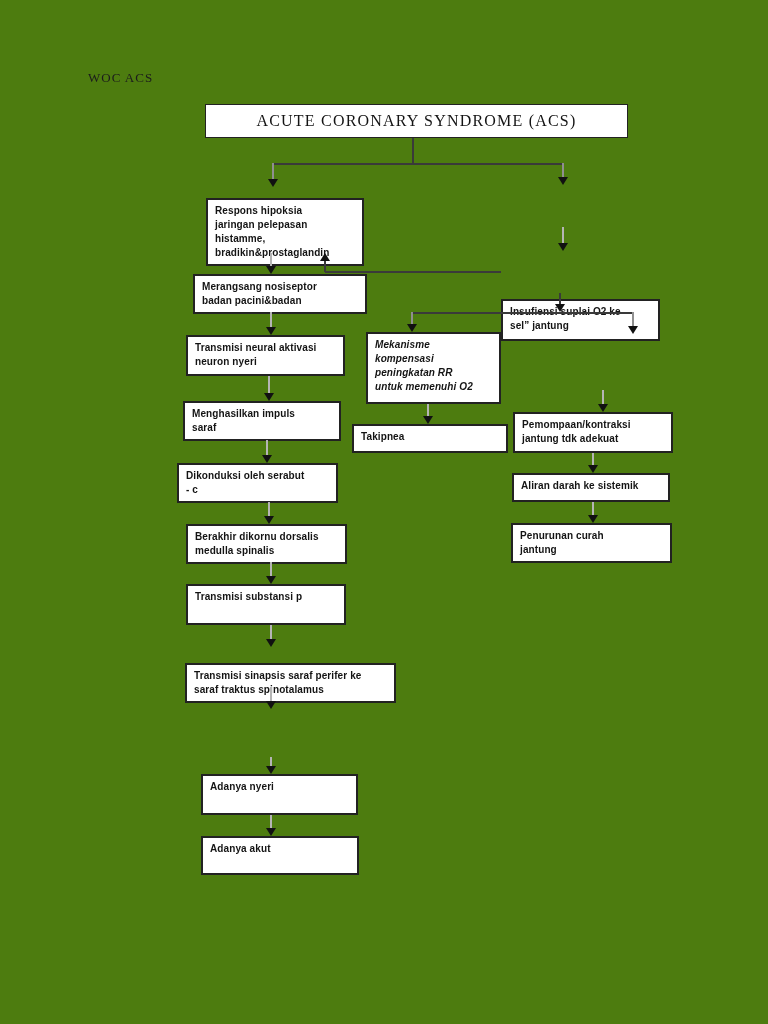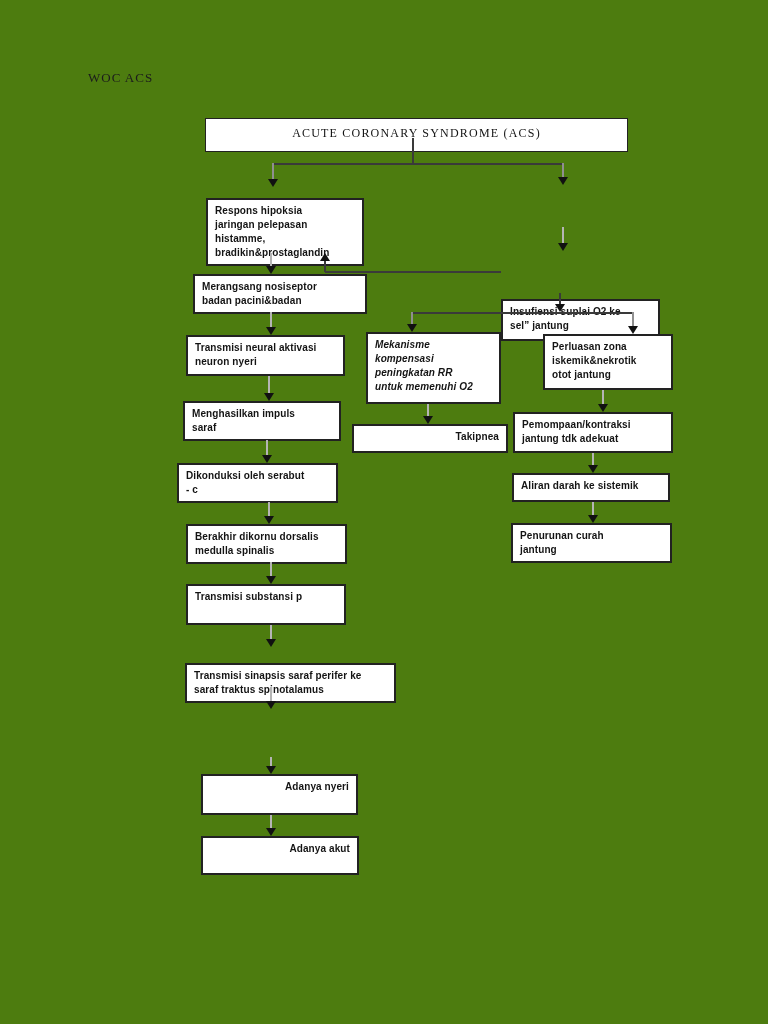--- a/index.html
+++ b/index.html
@@ -3,24 +3,24 @@
 <meta charset="utf-8">
 <style>
   html,body{margin:0;padding:0;background:#ffffff;}
   #page{position:relative;width:768px;height:1024px;background:#4d7c0f;overflow:hidden;
         font-family:"Liberation Sans",sans-serif;padding-left:27px;}
   .doc-title{position:absolute;left:88px;top:70px;
         font-family:"Liberation Serif",serif;font-size:13px;letter-spacing:1px;color:#1c1c1c;}
   .box{position:absolute;box-sizing:border-box;border:2px solid #222;background:#fff;
         color:#141414;font-weight:700;font-size:10px;line-height:14px;
         padding:4px 7px;white-space:pre-line;letter-spacing:.1px;}
-  .box.center{text-align:right;}
+  .box.center{text-align:left;}
   .root-box{position:absolute;box-sizing:border-box;border:1.5px solid #222;background:#fff;
         display:flex;justify-content:center;align-items:flex-start;padding-top:7px;
-        font-family:"Liberation Serif",serif;font-size:12px;letter-spacing:1.2px;color:#141414;margin-top:14px;}
+        font-family:"Liberation Serif",serif;font-size:16px;letter-spacing:1.2px;color:#141414;}
   .vline{position:absolute;width:2px;background:#3a3a3a;}
   .hline{position:absolute;height:2px;background:#3a3a3a;}
   .vline.gray{background:#b5b5b5;width:2px;}
   .vline.mid{background:#8f8f8f;}
   .ah-down{position:absolute;width:0;height:0;
         border-left:5px solid transparent;border-right:5px solid transparent;
         border-top:8px solid #111;}
   .ah-up{position:absolute;width:0;height:0;
         border-left:5px solid transparent;border-right:5px solid transparent;
         border-bottom:8px solid #111;}
@@ -125,23 +125,20 @@
   <div class="box" style="left:366px;top:332px;width:135px;min-height:72px;font-style:italic;">Mekanisme
 kompensasi
 peningkatan RR
 untuk memenuhi O2</div>
 
   <div class="vline gray" style="left:427px;top:404px;height:12px;"></div>
   <div class="ah-down" style="left:423px;top:416px;"></div>
 
   <div class="box center" style="left:352px;top:424px;width:156px;min-height:29px;">Takipnea</div>
 
-  <div class="box" style="left:543px;top:334px;width:130px;min-height:56px;">Perluasan zona
-iskemik&amp;nekrotik
-otot jantung</div>
 
   <div class="vline gray" style="left:602px;top:390px;height:14px;"></div>
   <div class="ah-down" style="left:598px;top:404px;"></div>
 
   <div class="box" style="left:513px;top:412px;width:160px;min-height:41px;">Pemompaan/kontraksi
 jantung tdk adekuat</div>
 
   <div class="vline gray" style="left:592px;top:453px;height:12px;"></div>
   <div class="ah-down" style="left:588px;top:465px;"></div>
 

